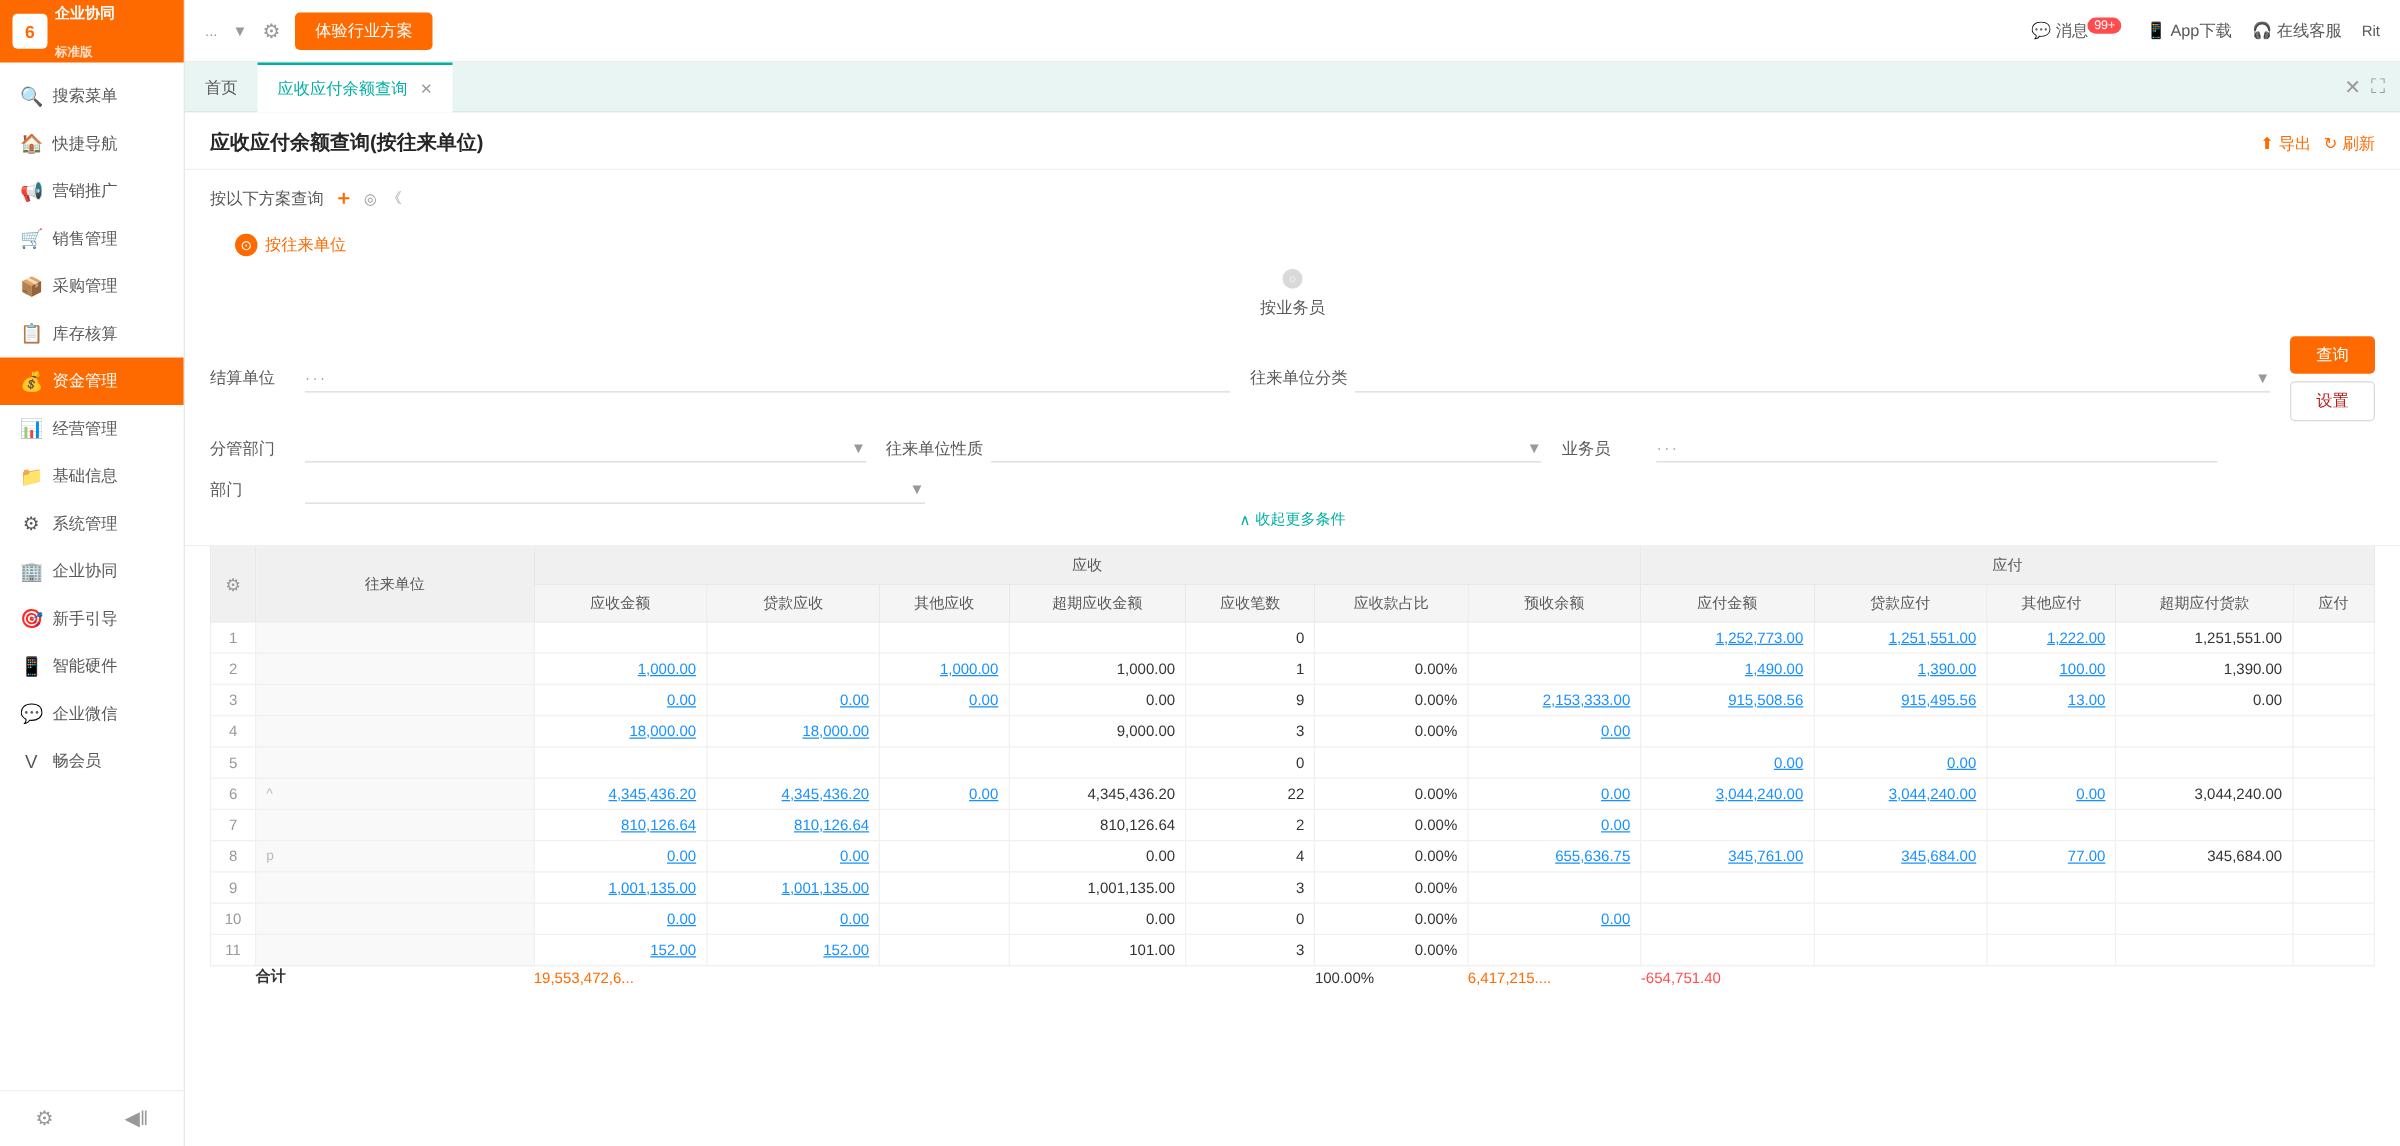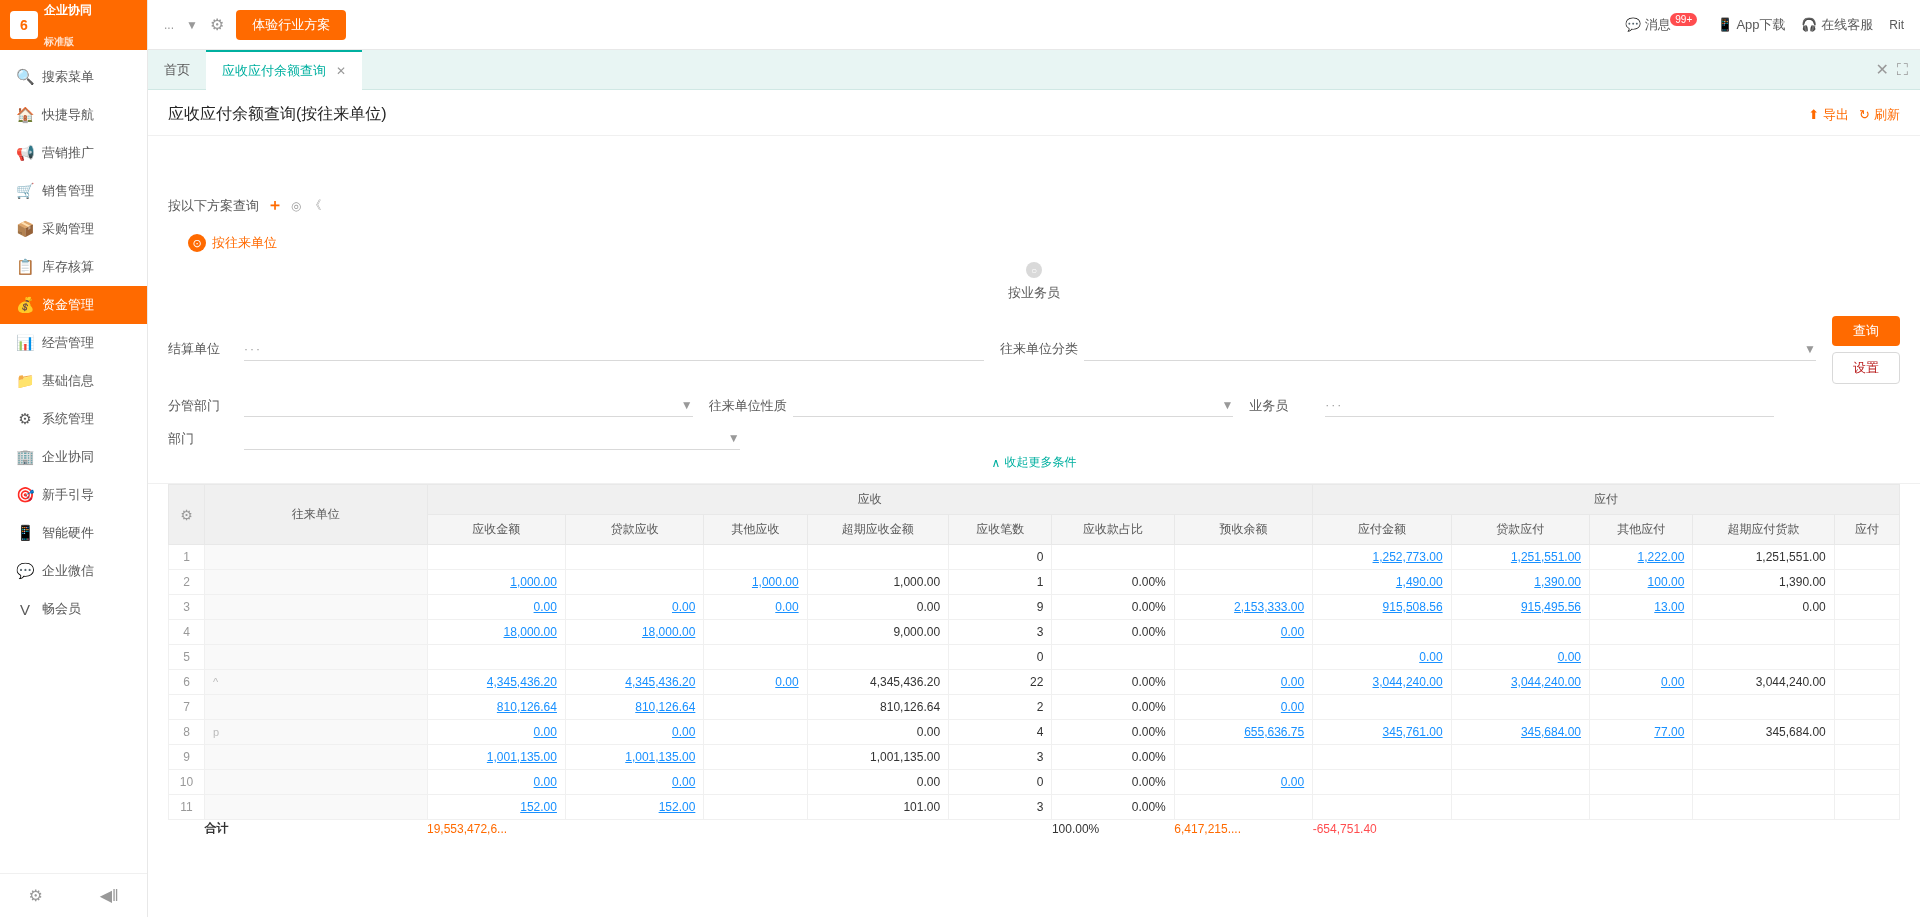--- a/index.html
+++ b/index.html
@@ -38,27 +38,27 @@
     .tab.home { color: #595959; }
     .tab.active { background: #fff; color: #00b0a0; border-top: 2px solid #00b0a0; }
     .tab-close { color: #999; font-size: 12px; margin-left: 4px; }
     .tabbar-right { margin-left: auto; display: flex; align-items: center; gap: 8px; padding-right: 12px; color: #999; font-size: 16px; }
 
     
     .page { flex: 1; background: #fff; margin: 0; overflow: hidden; display: flex; flex-direction: column; }
 
     
     .page-header { padding: 14px 20px 10px; display: flex; align-items: center; justify-content: space-between; border-bottom: 1px solid #f0f0f0; }
-    .page-title { font-size: 16px; font-weight: 400; color: #262626; }
+    .page-title { font-size: 16px; font-weight: 700; color: #262626; }
     .page-header-actions { display: flex; gap: 10px; align-items: center; }
     .action-btn { color: #ff6a00; cursor: pointer; font-size: 13px; display: flex; align-items: center; gap: 4px; }
 
     
     .filter-section { padding: 12px 20px; background: #fff; border-bottom: 1px solid #f0f0f0; }
-    .filter-header { display: flex; align-items: center; gap: 8px; margin-bottom: 12px; margin-top: 47px; }
+    .filter-header { display: flex; align-items: center; gap: 8px; margin-bottom: 12px; }
     .filter-label { color: #595959; font-size: 13px; }
     .filter-add-btn { color: #ff6a00; cursor: pointer; font-size: 16px; font-weight: bold; }
     .filter-rows { display: flex; flex-direction: column; gap: 10px; }
     .filter-row { display: flex; align-items: center; gap: 16px; }
     .filter-item { display: flex; align-items: center; gap: 6px; flex: 1; }
     .filter-item-label { color: #595959; font-size: 13px; white-space: nowrap; min-width: 70px; }
     .filter-input { flex: 1; border: none; border-bottom: 1px solid #d9d9d9; padding: 4px 6px; font-size: 13px; outline: none; color: #333; background: transparent; }
     .filter-select { flex: 1; display: flex; align-items: center; justify-content: space-between; border-bottom: 1px solid #d9d9d9; padding: 4px 6px; cursor: pointer; }
     .filter-select-text { color: #999; font-size: 13px; }
     .filter-dots { color: #999; letter-spacing: 2px; }

